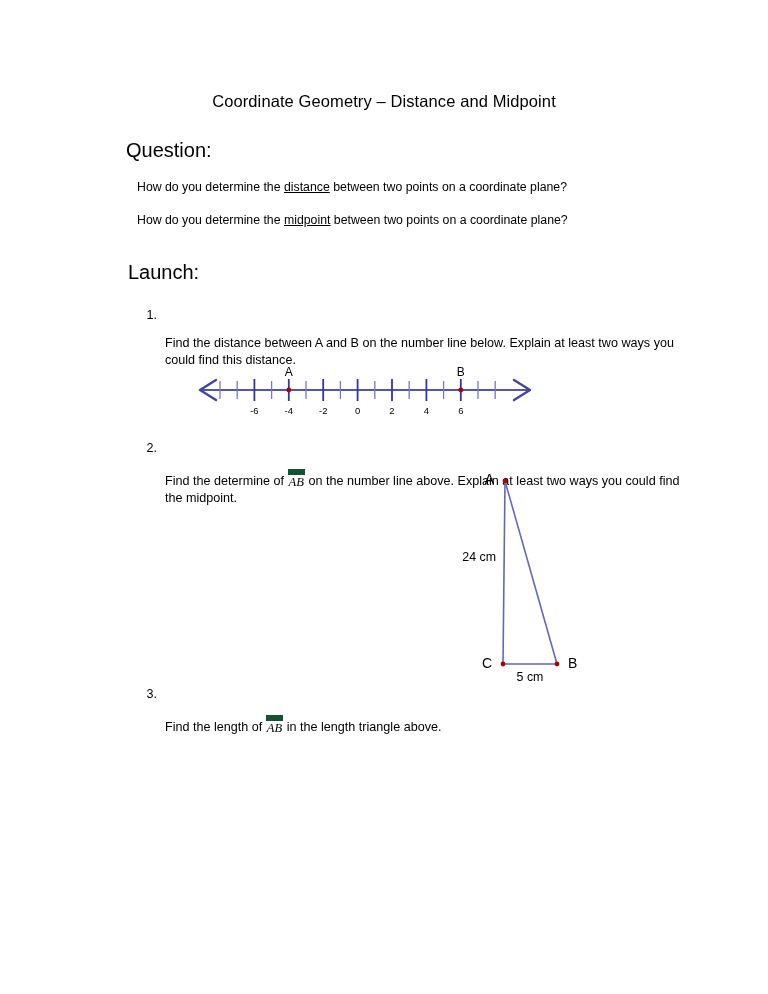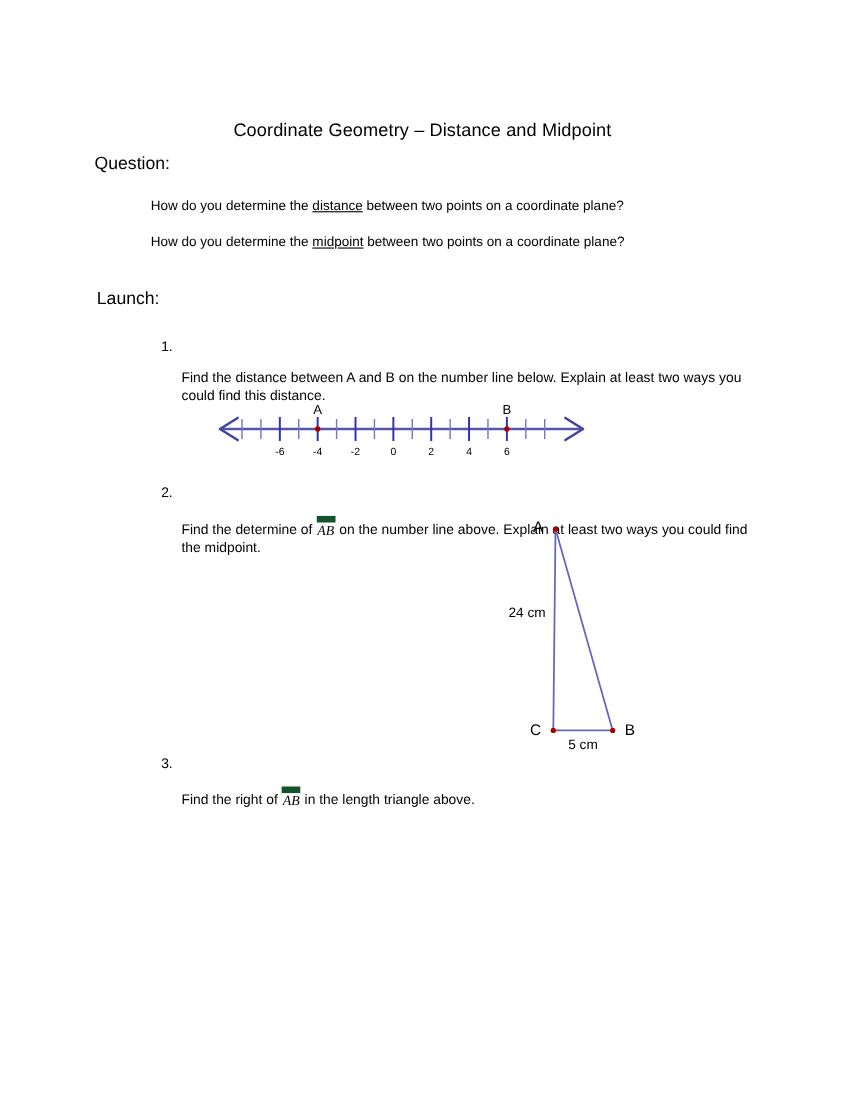--- a/index.html
+++ b/index.html
@@ -21,33 +21,34 @@
     left: 0; top: 0;
     width: 768px;
     height: 994px;
     background: #ffffff;
   }
 
   
   .doc-title {
     position: absolute;
     left: 0;
-    top: 108px;
+    top: 90px;
     width: 768px;
     text-align: center;
     font-size: 16.5px;
     line-height: 22px;
     letter-spacing: 0.1px;
   }
 
   
   .section-heading {
     position: absolute;
-    font-size: 16px;
+    font-size: 20px;
     line-height: 22px;
+    margin-left: 40px;
   }
   #heading-question { left: 86px; top: 139px; }
   #heading-launch   { left: 88px; top: 261px; }
 
   
   .q-line {
     position: absolute;
     left: 137px;
     font-size: 12.3px;
     line-height: 16px;
@@ -214,16 +215,16 @@
           <text x="128" y="202" text-anchor="start" font-size="14" font-family="&quot;Liberation Sans&quot;, sans-serif" fill="#000000">B</text>
           <text x="52" y="202" text-anchor="end" font-size="14" font-family="&quot;Liberation Sans&quot;, sans-serif" fill="#000000">C</text>
         </g>
       <text id="tri-label-vertical" class="fig-text" x="56" y="95" text-anchor="end" font-size="12.4">24 cm</text>
       <text id="tri-label-horizontal" class="fig-text" x="90" y="215" text-anchor="middle" font-size="12.4">5 cm</text>
     </svg>
   </div>
 
   <div class="item" id="item-3">
     <span class="num">3.</span>
-    <span class="body"><span>Find the right of </span><span class="seg">AB</span><span> in the length triangle above.</span></span>
+    <span class="body"><span>Find the length of </span><span class="seg">AB</span><span> in the length triangle above.</span></span>
   </div>
 
 </div>
 
 </body></html>

